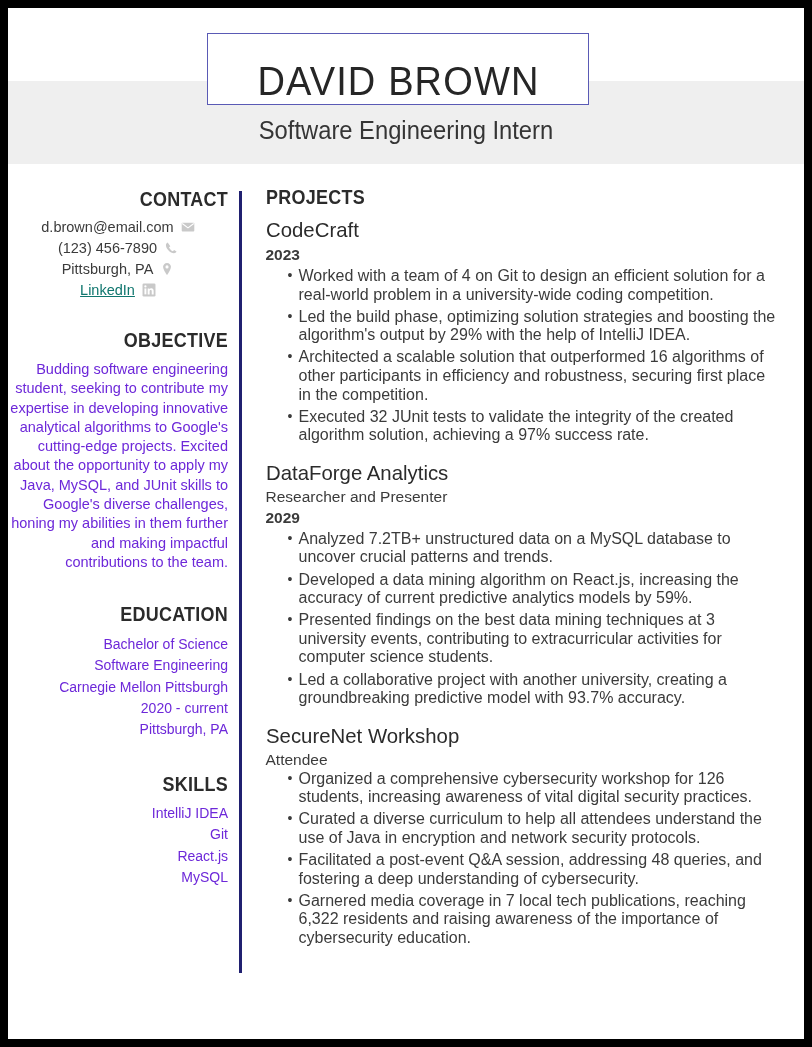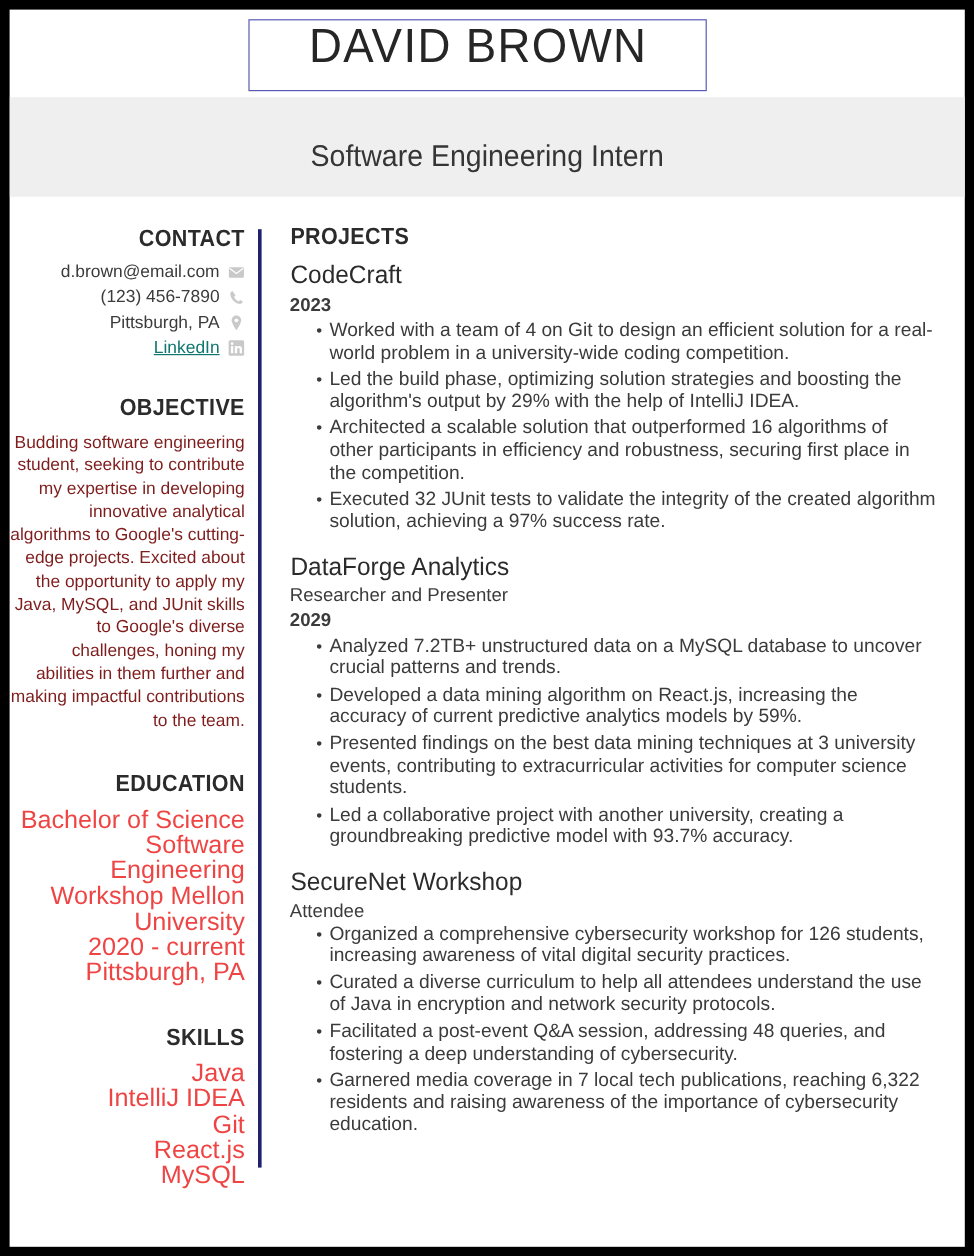--- a/index.html
+++ b/index.html
@@ -33,28 +33,28 @@
     position: absolute;
     left: 0;
     top: 73px;
     width: 796px;
     height: 83px;
     background: #efefef;
   }
   .name-box {
     position: absolute;
     left: 199px;
-    top: 8px;
+    top: 25px;
     width: 382px;
-    height: 60px;
+    height: 72px;
     box-sizing: border-box;
     background: #ffffff;
     border: 1.6px solid #5a5ab5;
     display: flex;
-    align-items: flex-start;
+    align-items: flex-end;
     justify-content: center;
   }
   .name-text {
     font-family: "Liberation Sans Narrow", "Liberation Sans", sans-serif;
     font-size: 40px;
     font-weight: 400;
     letter-spacing: 1.2px;
     color: #262626;
     white-space: nowrap;
     transform: scaleX(0.95);
@@ -71,21 +71,21 @@
     transform: scaleX(0.95);
   }
 
   
   .body-cols {
     position: relative;
     display: flex;
     padding-top: 14px;
   }
   .col-left {
-    width: 207px;
+    width: 231px;
     padding-right: 11px;
     box-sizing: border-box;
     text-align: right;
   }
   .divider {
     width: 2.5px;
     background: #202070;
     margin-top: 5px;
     margin-bottom: 0;
     height: 782px;
@@ -114,21 +114,21 @@
   .sec-head.contact { margin-top: 2px; margin-bottom: 7px; }
   .sec-head.objective { margin-top: 30px; margin-bottom: 8px; }
   .sec-head.education { margin-top: 31px; margin-bottom: 8px; }
   .sec-head.skills { margin-top: 33px; margin-bottom: 7px; }
 
   
   .contact-list { list-style: none; margin: 0; padding: 0; }
   .contact-row {
     display: flex;
     align-items: center;
-    justify-content: flex-end;
+    justify-content: center;
     gap: 7px;
     margin-bottom: 3px;
     font-size: 14.5px;
     color: #3b3b3b;
   }
   .contact-text { line-height: 18px; }
   .contact-text.link {
     color: #0f766e;
     text-decoration: underline;
   }
@@ -137,33 +137,33 @@
     height: 14px;
     flex: none;
     display: block;
     color: #c9c9c9;
   }
   .cicon svg { display: block; width: 14px; height: 14px; }
 
   .objective-text {
     font-size: 14.5px;
     line-height: 19.3px;
-    color: #7f1d1d;
+    color: #6d28d9;
     margin: 0;
   }
 
   .edu-list, .skills-list {
     list-style: none;
     margin: 0;
     padding: 0;
   }
   .edu-list li, .skills-list li {
-    font-size: 21px;
+    font-size: 14px;
     line-height: 21.2px;
-    color: #ef4444;
+    color: #6d28d9;
   }
 
   
   .proj-head { margin-bottom: 7px; }
   .project { margin-bottom: 6px; }
   .project-name {
     font-size: 21px;
     font-weight: 400;
     color: #2b2b2b;
     line-height: 27px;
@@ -265,28 +265,27 @@
         </li>
       </ul>
 
       <div class="sec-head objective">OBJECTIVE</div>
       <p class="objective-text">Budding software engineering student, seeking to contribute my expertise in developing innovative analytical algorithms to Google's cutting-edge projects. Excited about the opportunity to apply my Java, MySQL, and JUnit skills to Google's diverse challenges, honing my abilities in them further and making impactful contributions to the team.</p>
 
       <div class="sec-head education">EDUCATION</div>
       <ul class="edu-list">
         <li>Bachelor of Science</li>
         <li>Software Engineering</li>
-        <li>Workshop Mellon University</li>
+        <li>Carnegie Mellon Pittsburgh</li>
         <li>2020 - current</li>
         <li>Pittsburgh, PA</li>
       </ul>
 
       <div class="sec-head skills">SKILLS</div>
       <ul class="skills-list">
-        <li>Java</li>
         <li>IntelliJ IDEA</li>
         <li>Git</li>
         <li>React.js</li>
         <li>MySQL</li>
       </ul>
     </div>
 
     <div class="divider"></div>
 
     <div class="col-right">

